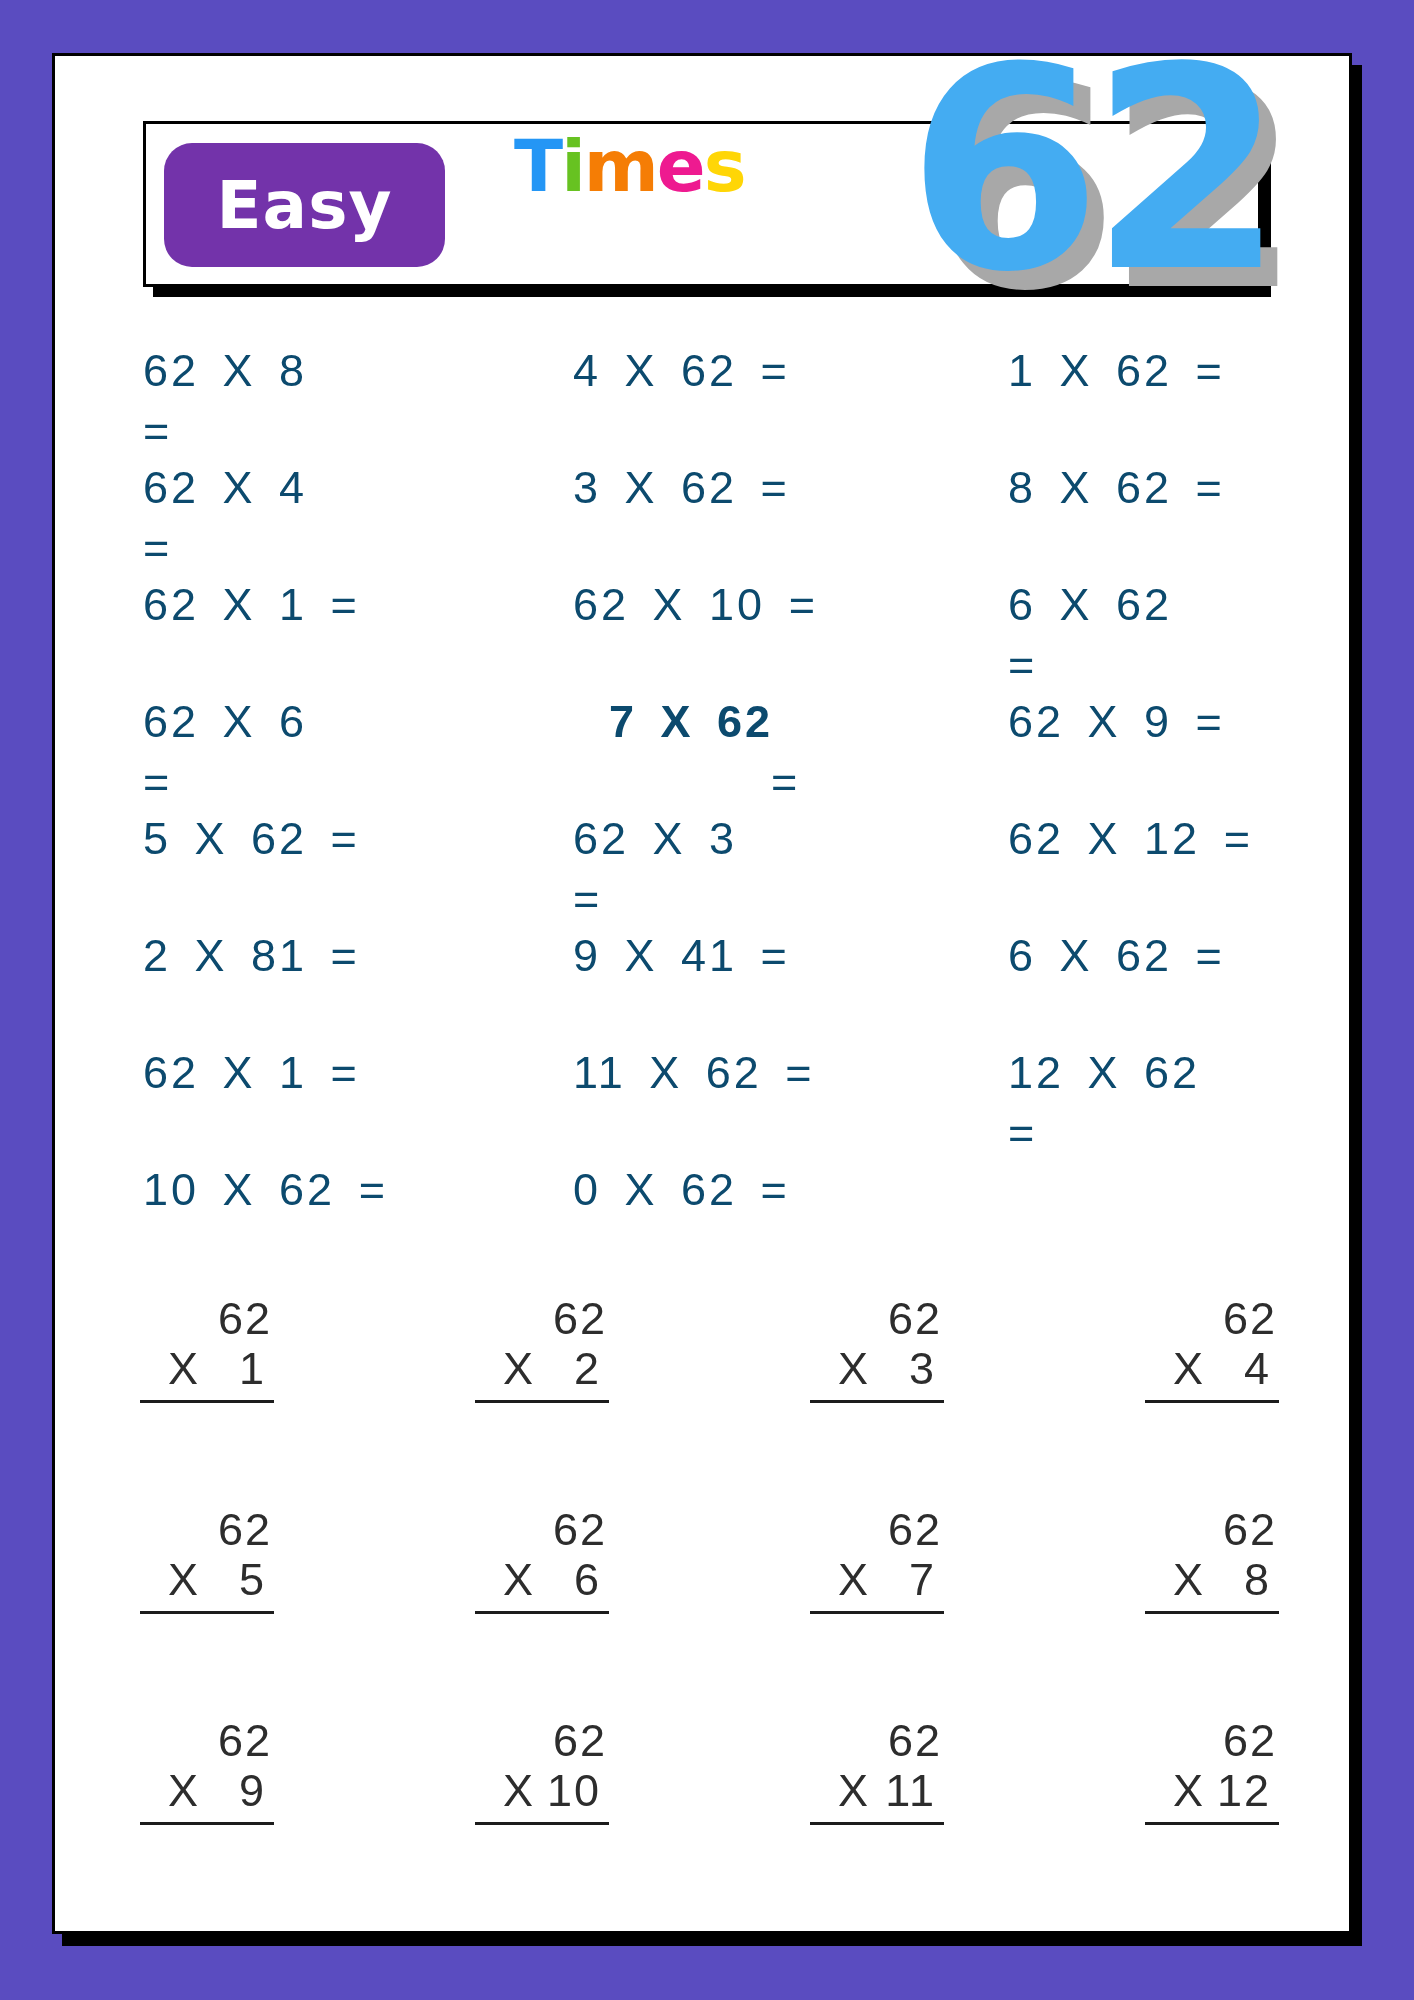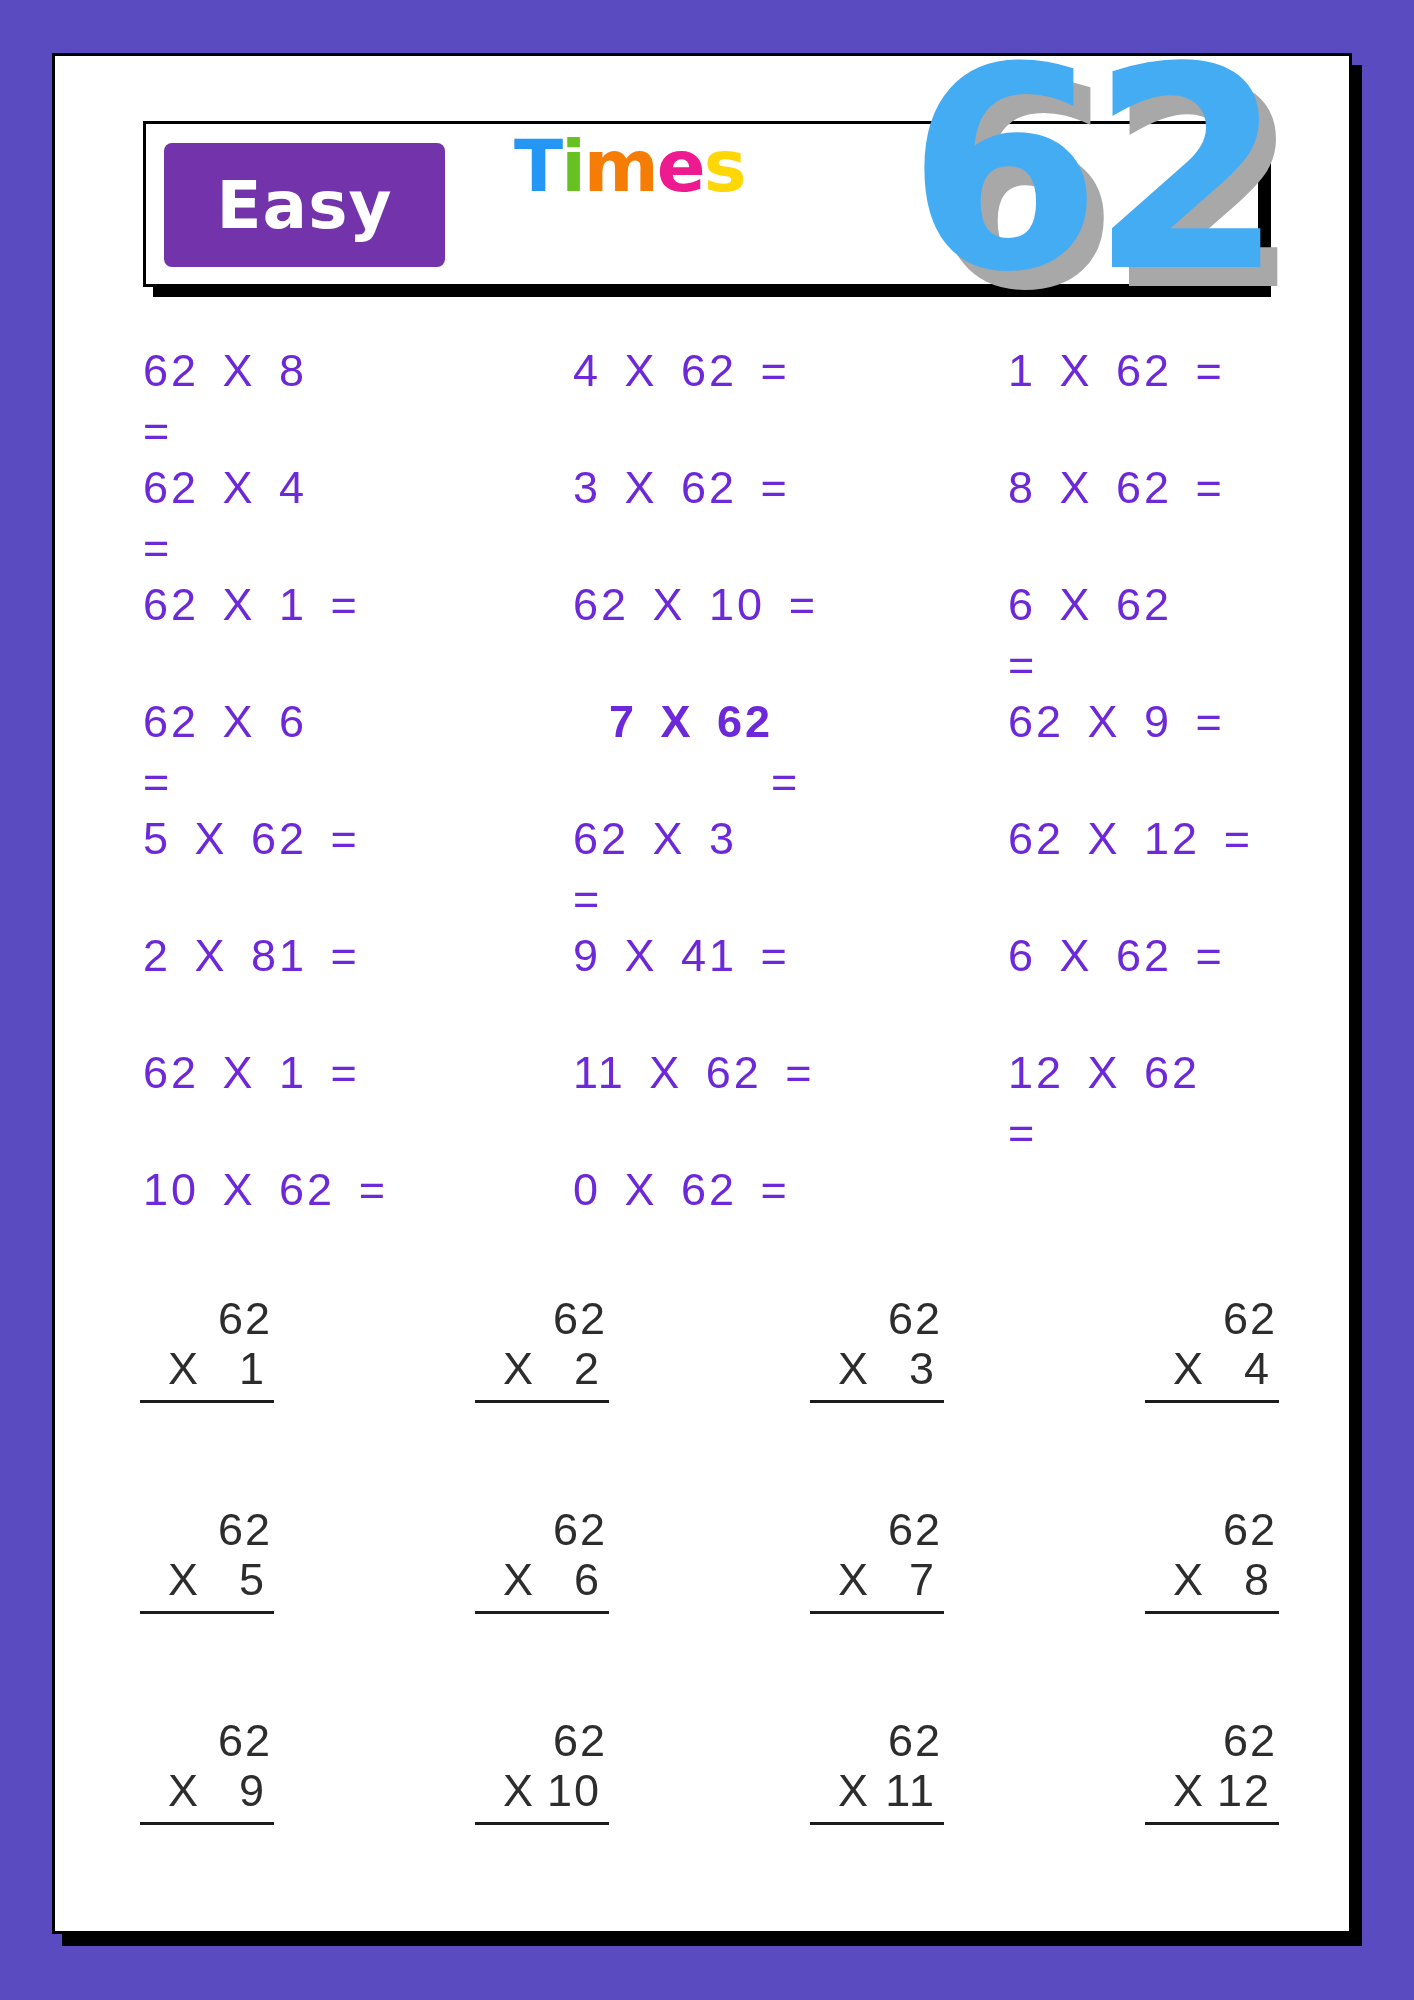--- a/index.html
+++ b/index.html
@@ -13,21 +13,21 @@
     background:#fff;border:3px solid #000;
     box-shadow:10px 12px 0 #000;
   }
   .header-box{
     position:absolute;left:88px;top:65px;width:1112px;height:160px;
     background:#fff;border:3px solid #000;
     box-shadow:10px 10px 0 #000;z-index:1;
   }
   .badge{
     position:absolute;left:18px;top:19px;width:281px;height:124px;
-    background:var(--badge,#7333aa);border-radius:8px;
+    background:var(--badge,#7333aa);border-radius:28px;
     display:flex;align-items:center;justify-content:center;
   }
   .badge span{
     color:#fff;font-family:"DejaVu Sans",sans-serif;font-weight:bold;
     font-size:66px;letter-spacing:1px;
   }
   .logo-text{
     position:absolute;left:368px;top:4px;
     font-family:"DejaVu Sans",sans-serif;font-weight:bold;
     font-size:72px;line-height:76px;letter-spacing:-2px;white-space:nowrap;
@@ -36,21 +36,21 @@
     position:absolute;left:852px;top:-26px;z-index:5;
     font-family:"DejaVu Sans",sans-serif;font-weight:bold;
     font-size:280px;line-height:280px;letter-spacing:-12px;
     color:var(--bignum,#44acf2);
     text-shadow:17px 19px 0 var(--bignumshadow,#a8a8a8);
   }
   
   .h-grid{
     position:absolute;left:88px;top:285px;width:1210px;
     display:grid;grid-template-columns:430px 435px 345px;grid-auto-rows:117px;
-    color:#6d28d9;
+    color:#0c4a6e;
   }
   .h-problem{
     font-size:45px;line-height:60px;font-weight:300;
     letter-spacing:3px;word-spacing:8px;white-space:pre;
   }
   .h-problem .line{display:block;}
   .h-problem.v-indent .line-0{padding-left:36px;font-weight:bold;}
   .h-problem.v-indent .line-1{padding-left:198px;}
   
   .v-grid{

